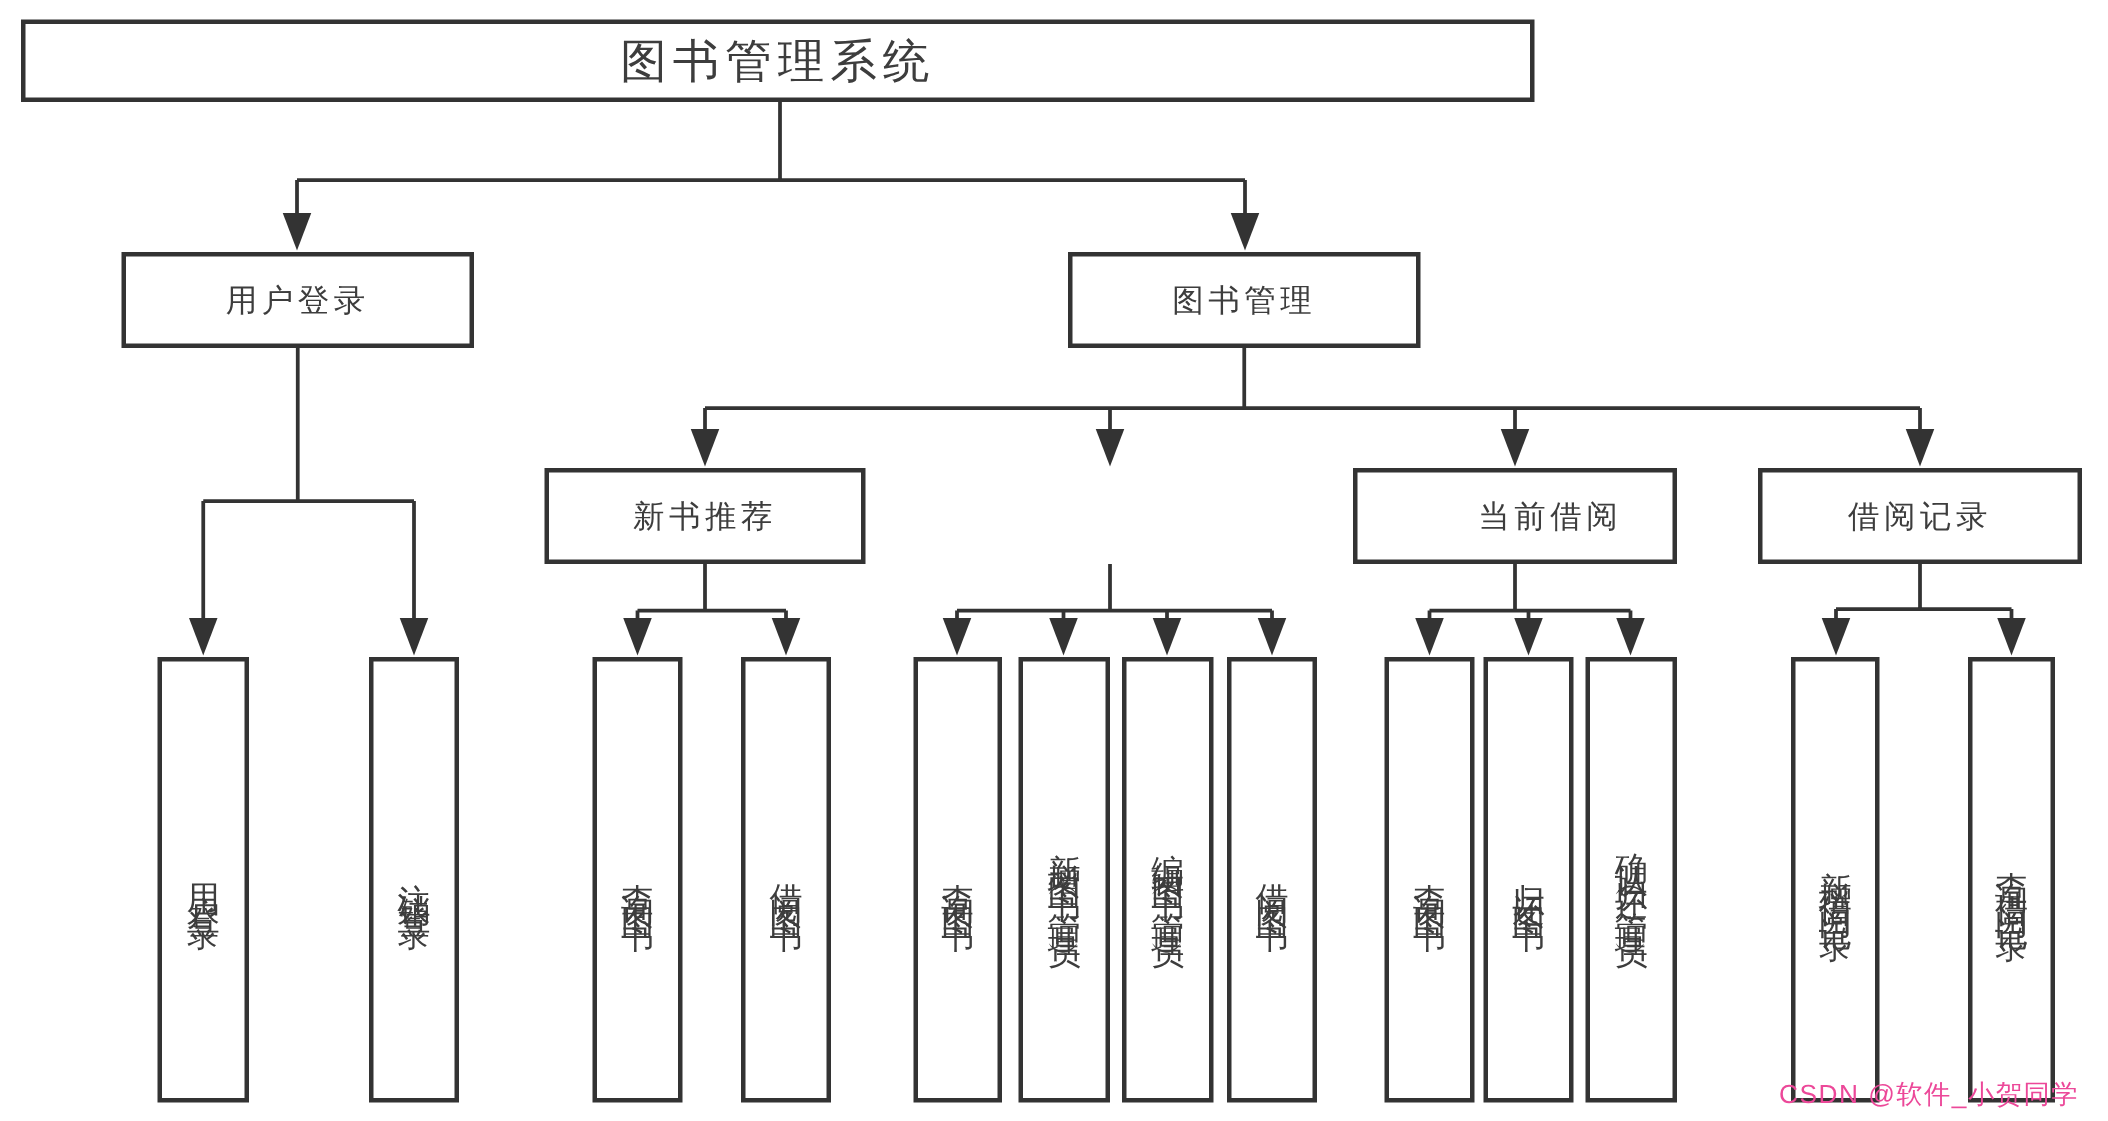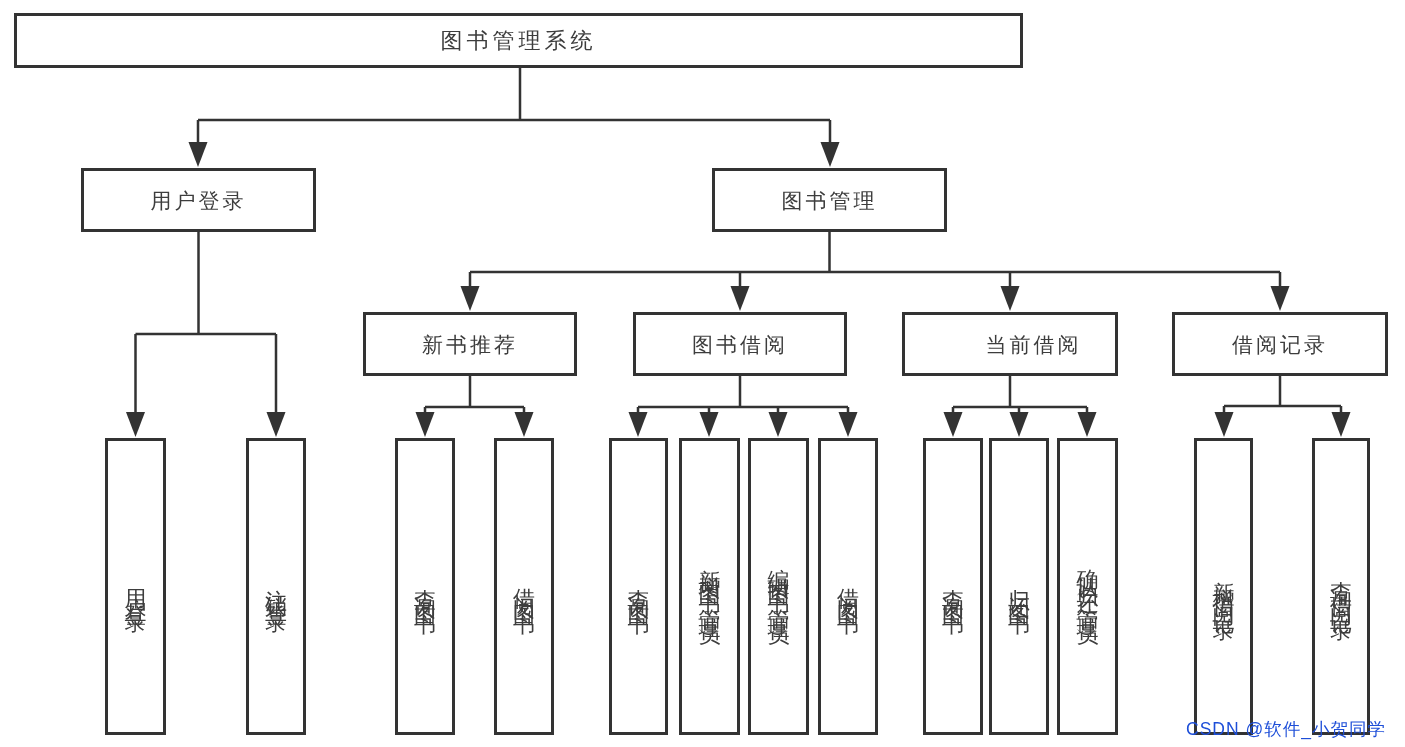--- a/index.html
+++ b/index.html
@@ -26,21 +26,21 @@
     background: #ffffff;
     border: 3px solid #333333;
     color: #3d3d3d;
     display: flex;
     align-items: center;
     justify-content: center;
     text-align: center;
     line-height: 1;
   }
   .h  { font-size: 21px; letter-spacing: 3px; }
-  .lvl1 { font-size: 22px; letter-spacing: 4px; }
+  .lvl1 { font-size: 31px; letter-spacing: 4px; }
   .v {
     writing-mode: vertical-rl;
     text-orientation: mixed;
     font-size: 22px;
     letter-spacing: 8px;
   }
   
   #n-root       { left: 14px;   top: 13px;  width: 1009px; height: 55px; }
   #n-user-login { left: 81px;   top: 168px; width: 235px;  height: 64px; }
   #n-book-mgmt  { left: 712px;  top: 168px; width: 235px;  height: 64px; }
@@ -60,21 +60,21 @@
   #n-d2 { left: 989px;  top: 438px; width: 60px; height: 297px; }
   #n-d3 { left: 1057px; top: 438px; width: 61px; height: 297px; }
   #n-e1 { left: 1194px; top: 438px; width: 59px; height: 297px; }
   #n-e2 { left: 1312px; top: 438px; width: 58px; height: 297px; }
   .watermark {
     position: absolute;
     left: 1186px;
     top: 717px;
     font-size: 17.5px;
     letter-spacing: 1px;
-    color: #1d4ed8;
+    color: #ec4899;
     white-space: nowrap;
   }
 </style>
 </head>
 <body>
 
 <div class="canvas">
 
   <svg class="connectors" width="1405" height="747" viewBox="0 0 1405 747">
 
@@ -118,21 +118,20 @@
       <polygon points="1331.5,412 1350.5,412 1341,437"></polygon>
     </g>
   </svg>
 
   <div class="node h lvl1" id="n-root">图书管理系统</div>
 
   <div class="node h" id="n-user-login">用户登录</div>
   <div class="node h" id="n-new-rec">新书推荐</div>
 
   <div class="node h" id="n-book-mgmt">图书管理</div>
-  <div class="node h" id="n-borrow">图书借阅</div>
   <div class="node h" id="n-current">当前借阅</div>
   <div class="node h" id="n-records">借阅记录</div>
 
   <div class="node v" id="n-a1">用户登录</div>
   <div class="node v" id="n-a2">注销登录</div>
 
   <div class="node v" id="n-b1">查询图书</div>
   <div class="node v" id="n-b2">借阅图书</div>
 
   <div class="node v" id="n-c1">查询图书</div>

